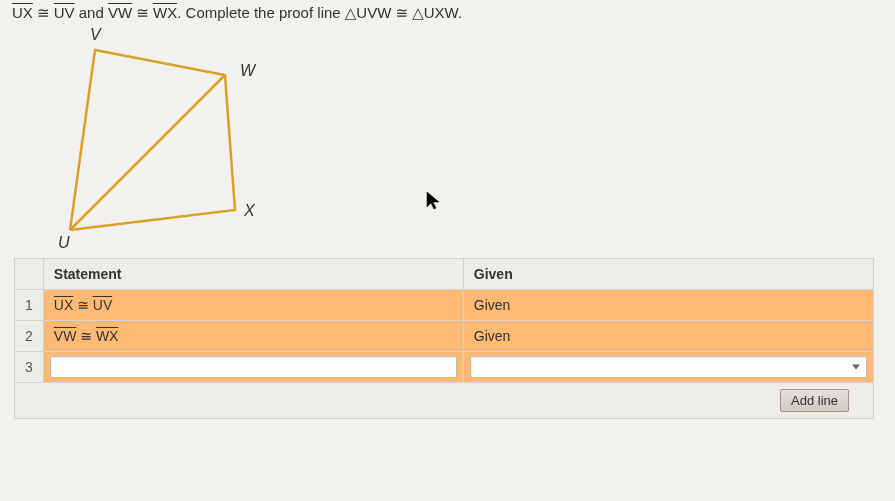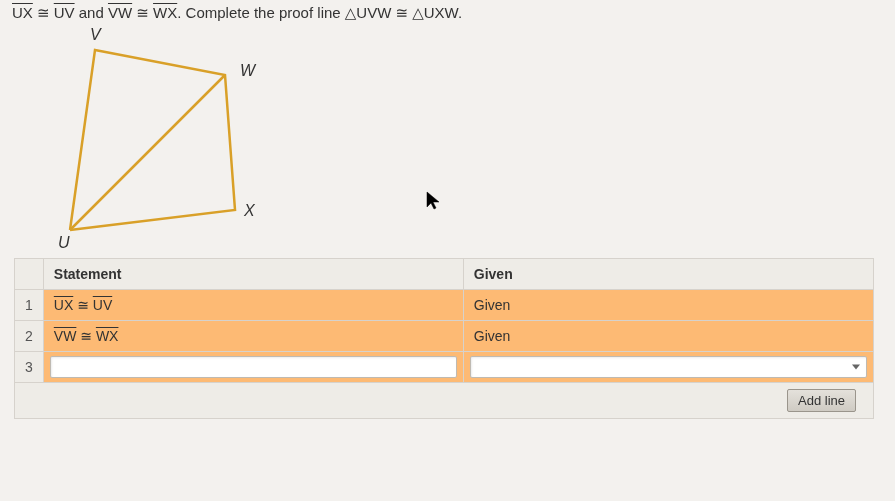--- a/index.html
+++ b/index.html
@@ -74,21 +74,21 @@
     top: 50%;
     transform: translateY(-50%);
     width: 0; height: 0;
     border-left: 4px solid transparent;
     border-right: 4px solid transparent;
     border-top: 5px solid #666;
   }
   .footer-row td {
     text-align: right;
     background: #eeece7;
-    padding: 6px 17px;
+    padding: 6px 24px;
   }
   .add-line-btn {
     display: inline-block;
     border: 1px solid #9a958c;
     background: linear-gradient(#e4e1db, #cfcbc3);
     padding: 3px 10px;
     font-size: 13px;
     color: #333;
     border-radius: 2px;
     cursor: pointer;

